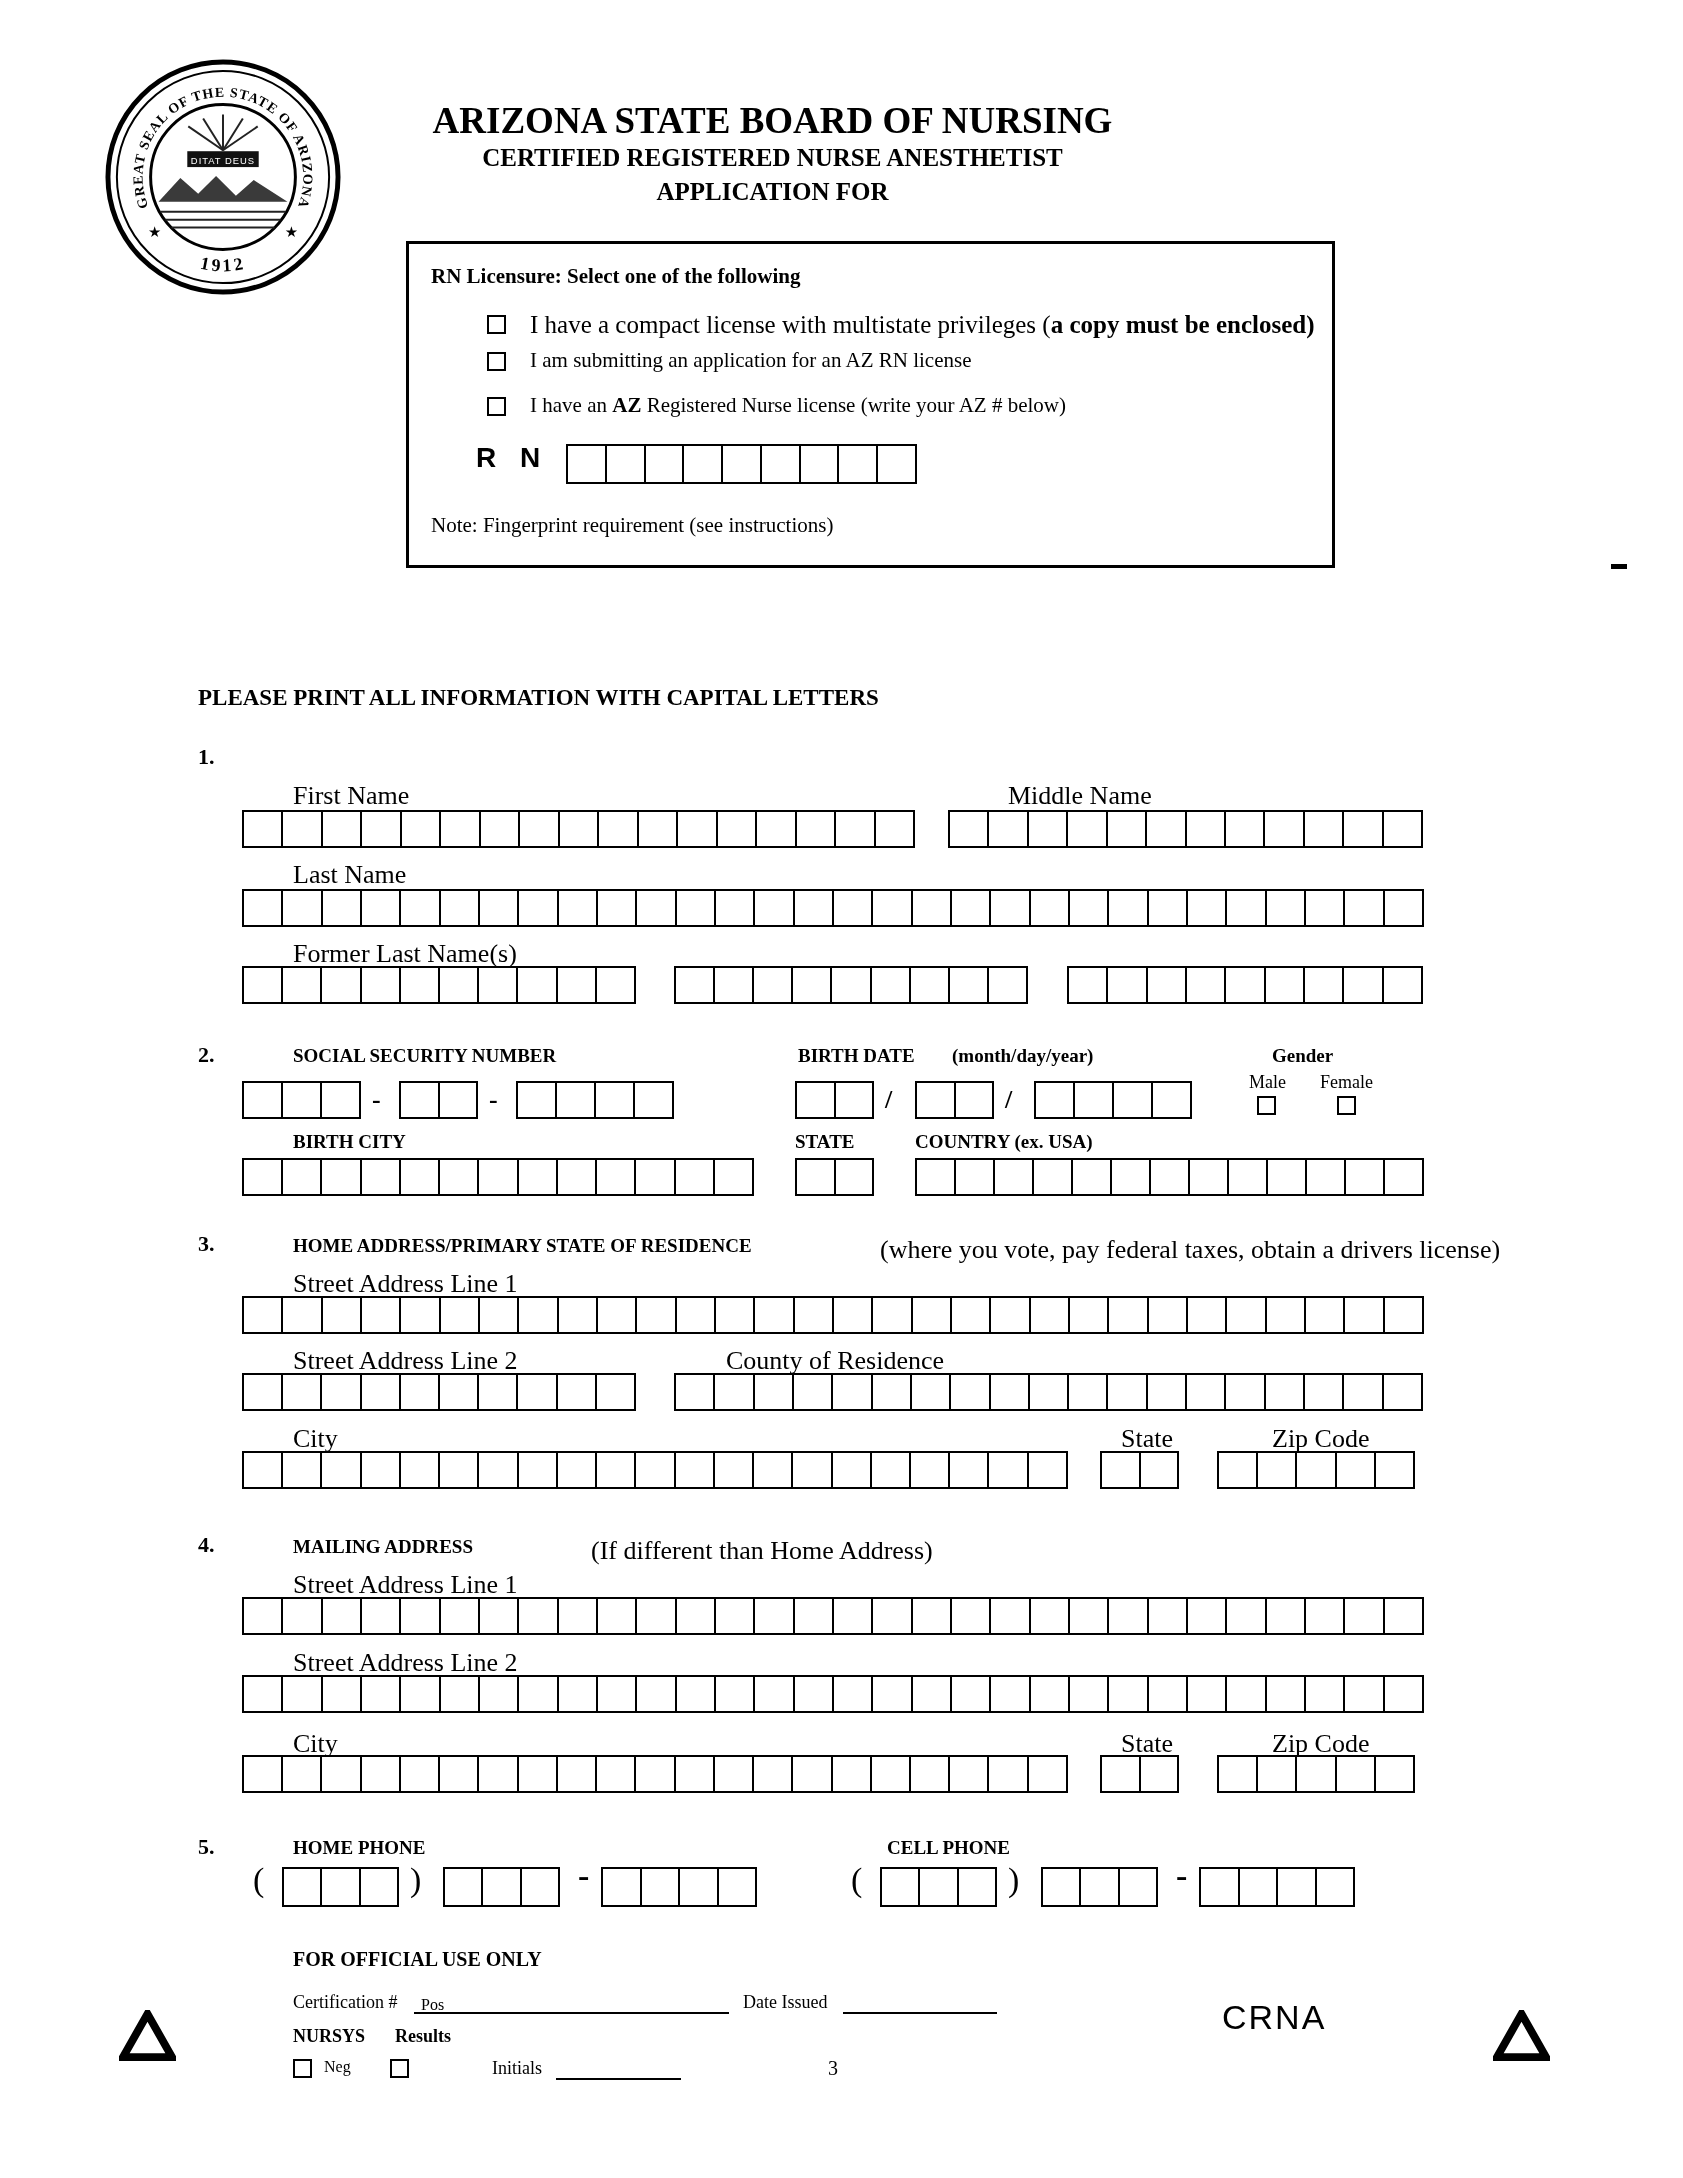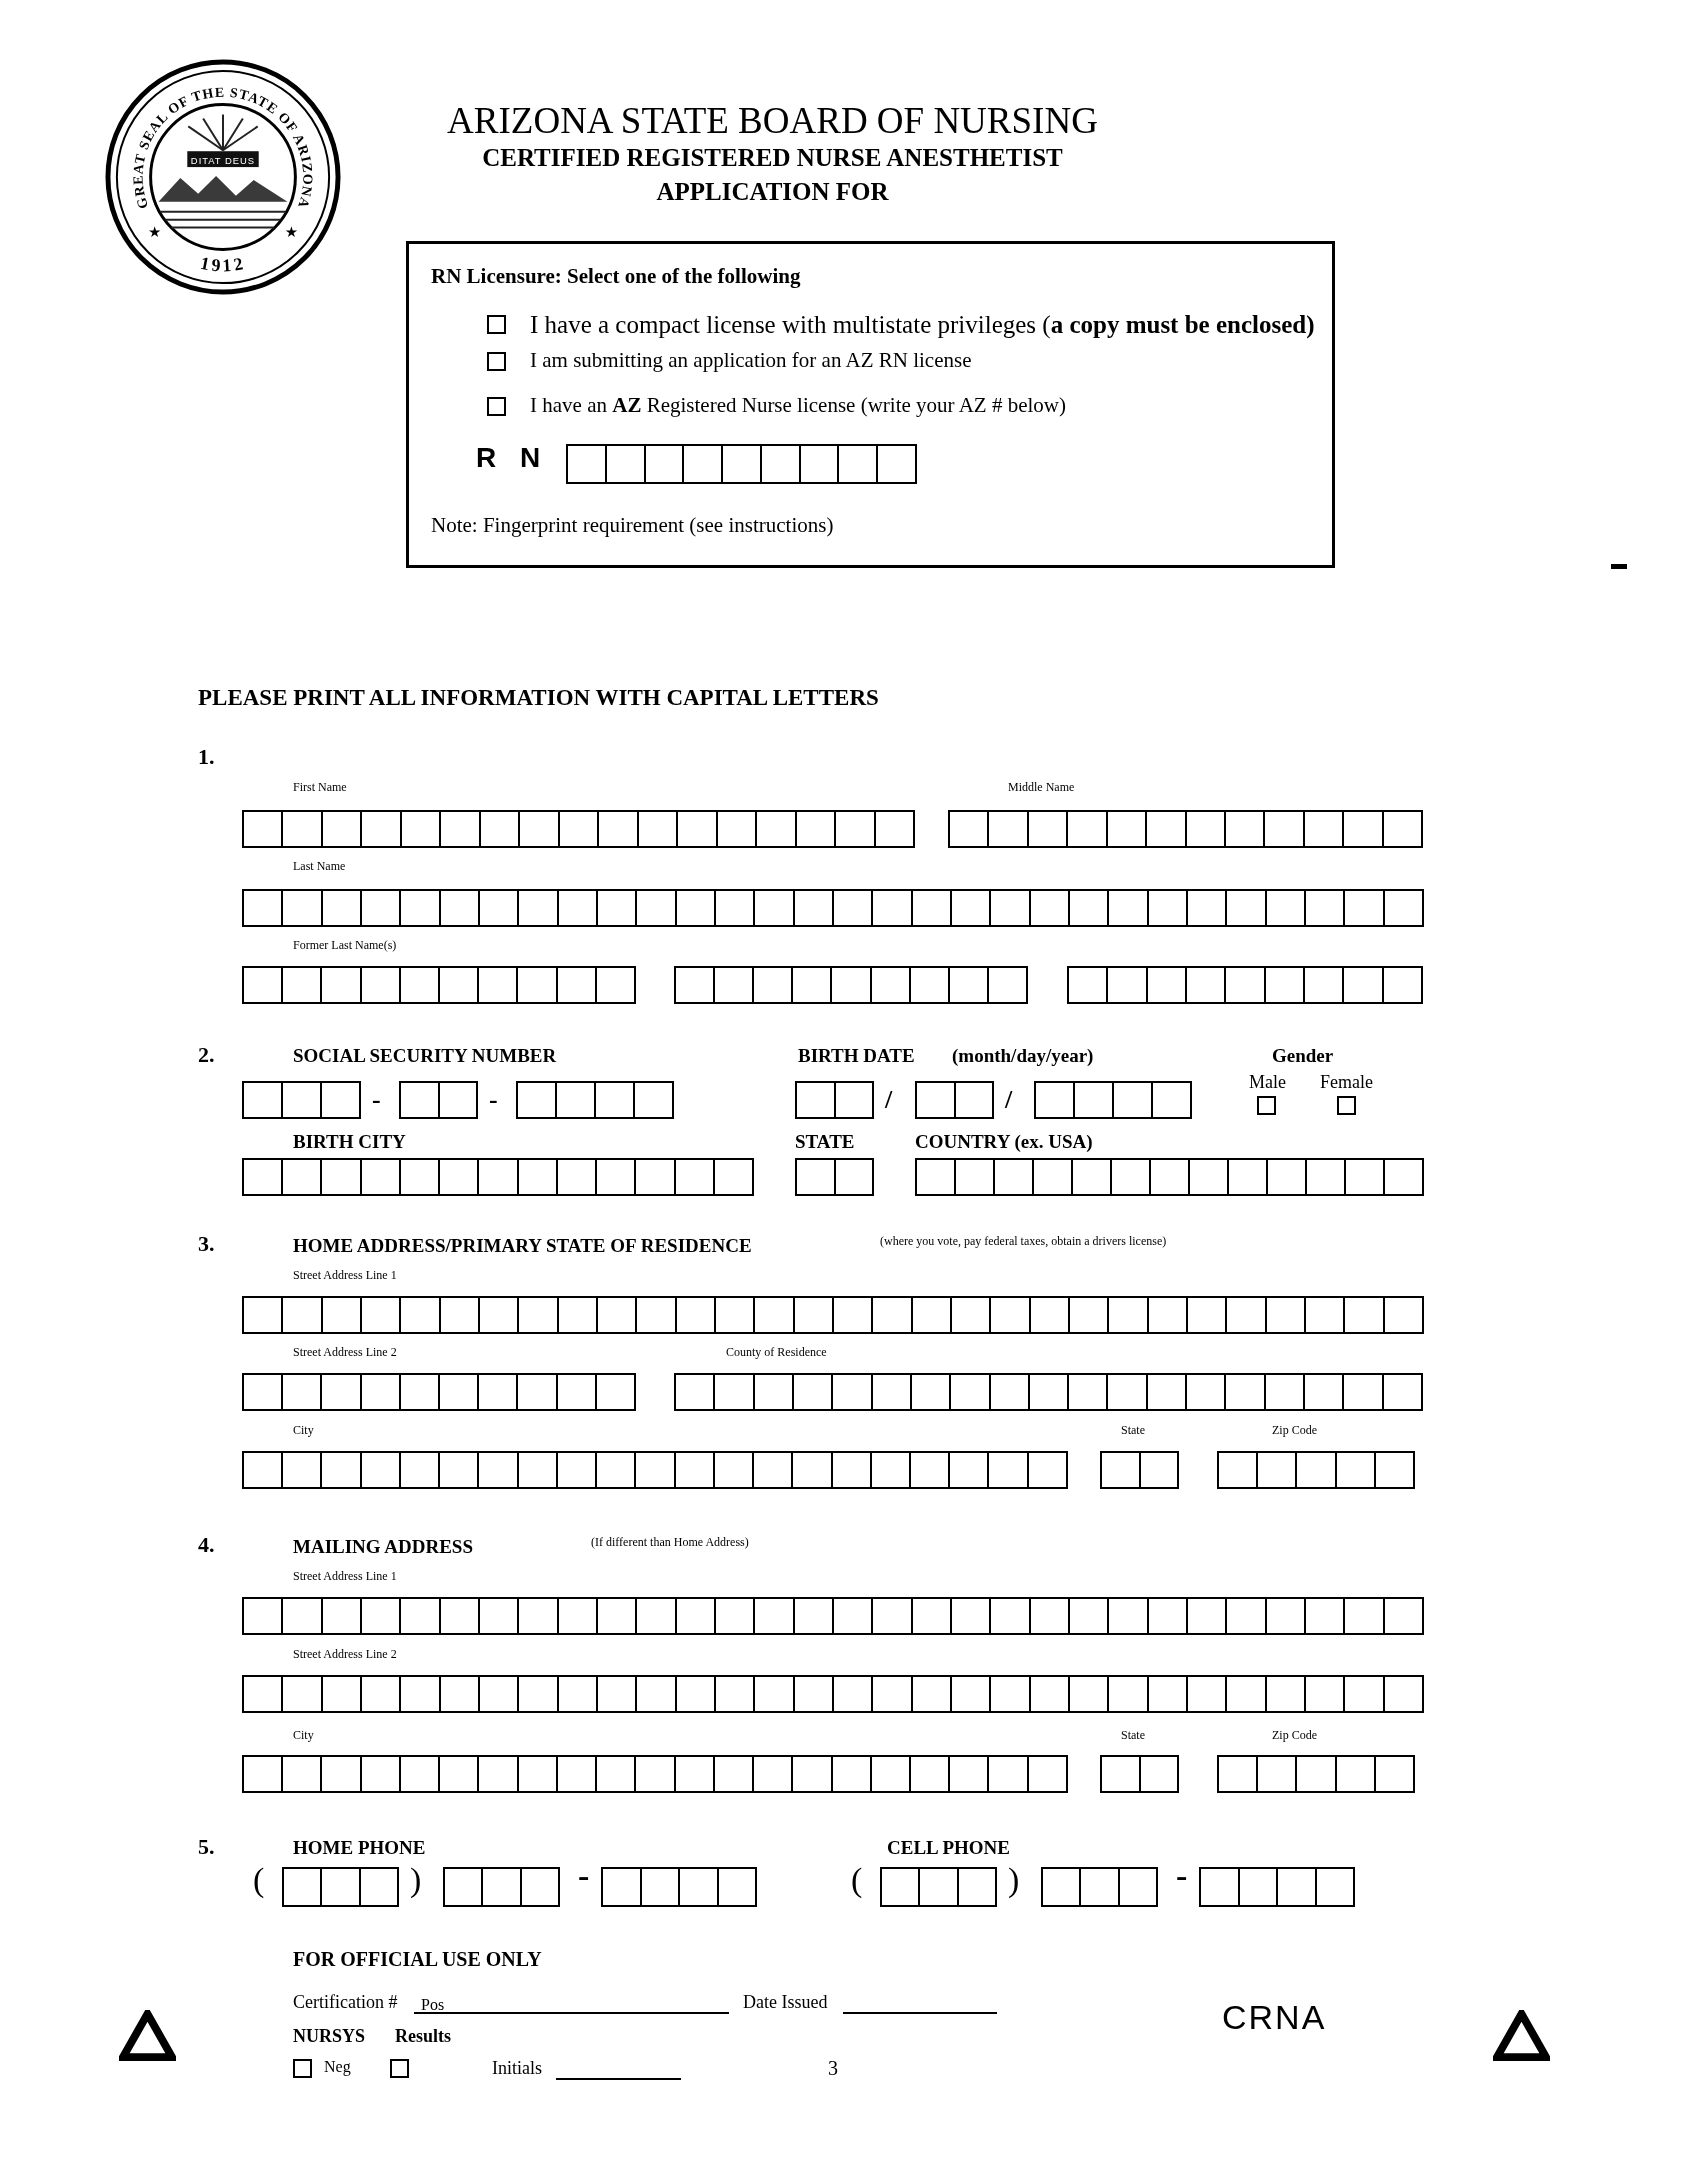--- a/index.html
+++ b/index.html
@@ -1,19 +1,19 @@
 <!DOCTYPE html>
 <html><head>
 <meta charset="utf-8">
 <style>
   html,body{margin:0;padding:0;background:#fff;}
   .page{position:relative;width:1683px;height:2178px;background:#fff;color:#000;
         font-family:"Liberation Serif", serif;overflow:hidden;}
   .abs{position:absolute;}
-  .lbl{position:absolute;font-size:12px;line-height:1.15;white-space:nowrap;}
+  .lbl{position:absolute;font-size:26px;line-height:1.15;white-space:nowrap;}
   .b{font-weight:bold;}
   .u{text-decoration:underline;}
   .sechead{position:absolute;font-size:19px;font-weight:bold;white-space:nowrap;}
   .num{position:absolute;font-size:22px;font-weight:bold;}
   .comb{position:absolute;display:flex;border:2px solid #000;height:38px;background:#fff;box-sizing:border-box;}
   .comb .cell{flex:1;border-left:2px solid #000;}
   .comb .cell:first-child{border-left:none;}
   .comb.tall{height:40px;}
   .cbx{position:absolute;width:19px;height:19px;border:2px solid #000;box-sizing:border-box;background:#fff;}
   .blank{position:absolute;border-bottom:2px solid #000;height:22px;}
@@ -54,21 +54,21 @@
     <text x="121" y="107.5" font-size="9.5" fill="#fff" text-anchor="middle" letter-spacing="1" font-family="Liberation Sans, sans-serif">DITAT DEUS</text>
     <path d="M 56,146 L 78,122 L 96,138 L 114,120 L 134,140 L 152,124 L 186,146 Z" fill="#3a3a3a"></path>
     <g stroke="#222" stroke-width="2">
       <line x1="58" y1="156" x2="184" y2="156"></line>
       <line x1="63" y1="164" x2="179" y2="164"></line>
       <line x1="69" y1="172" x2="173" y2="172"></line>
     </g>
   </svg>
 
   <div class="abs" style="left:327px;top:99px;width:891px;text-align:center">
-    <div style="font-size:37px;font-weight:normal">ARIZONA STATE BOARD OF NURSING</div>
+    <div style="font-size:37px;font-weight:bold">ARIZONA STATE BOARD OF NURSING</div>
     <div style="font-size:25px;font-weight:bold;margin-top:2px">CERTIFIED REGISTERED NURSE ANESTHETIST</div>
     <div style="font-size:25px;font-weight:bold;margin-top:6px">APPLICATION FOR</div>
   </div>
 
   <div class="abs" style="left:406px;top:241px;width:923px;height:321px;border:3px solid #000">
     <div class="lbl b" style="left:22px;top:20px;font-size:21px">RN Licensure: Select one of the following</div>
 
     <span class="cbx" style="left:78px;top:71px"></span>
     <div class="lbl" style="left:121px;top:67px;font-size:25px"><span>I have a compact license with multistate privileges (</span><span class="b">a copy must be enclosed)</span></div>
 

